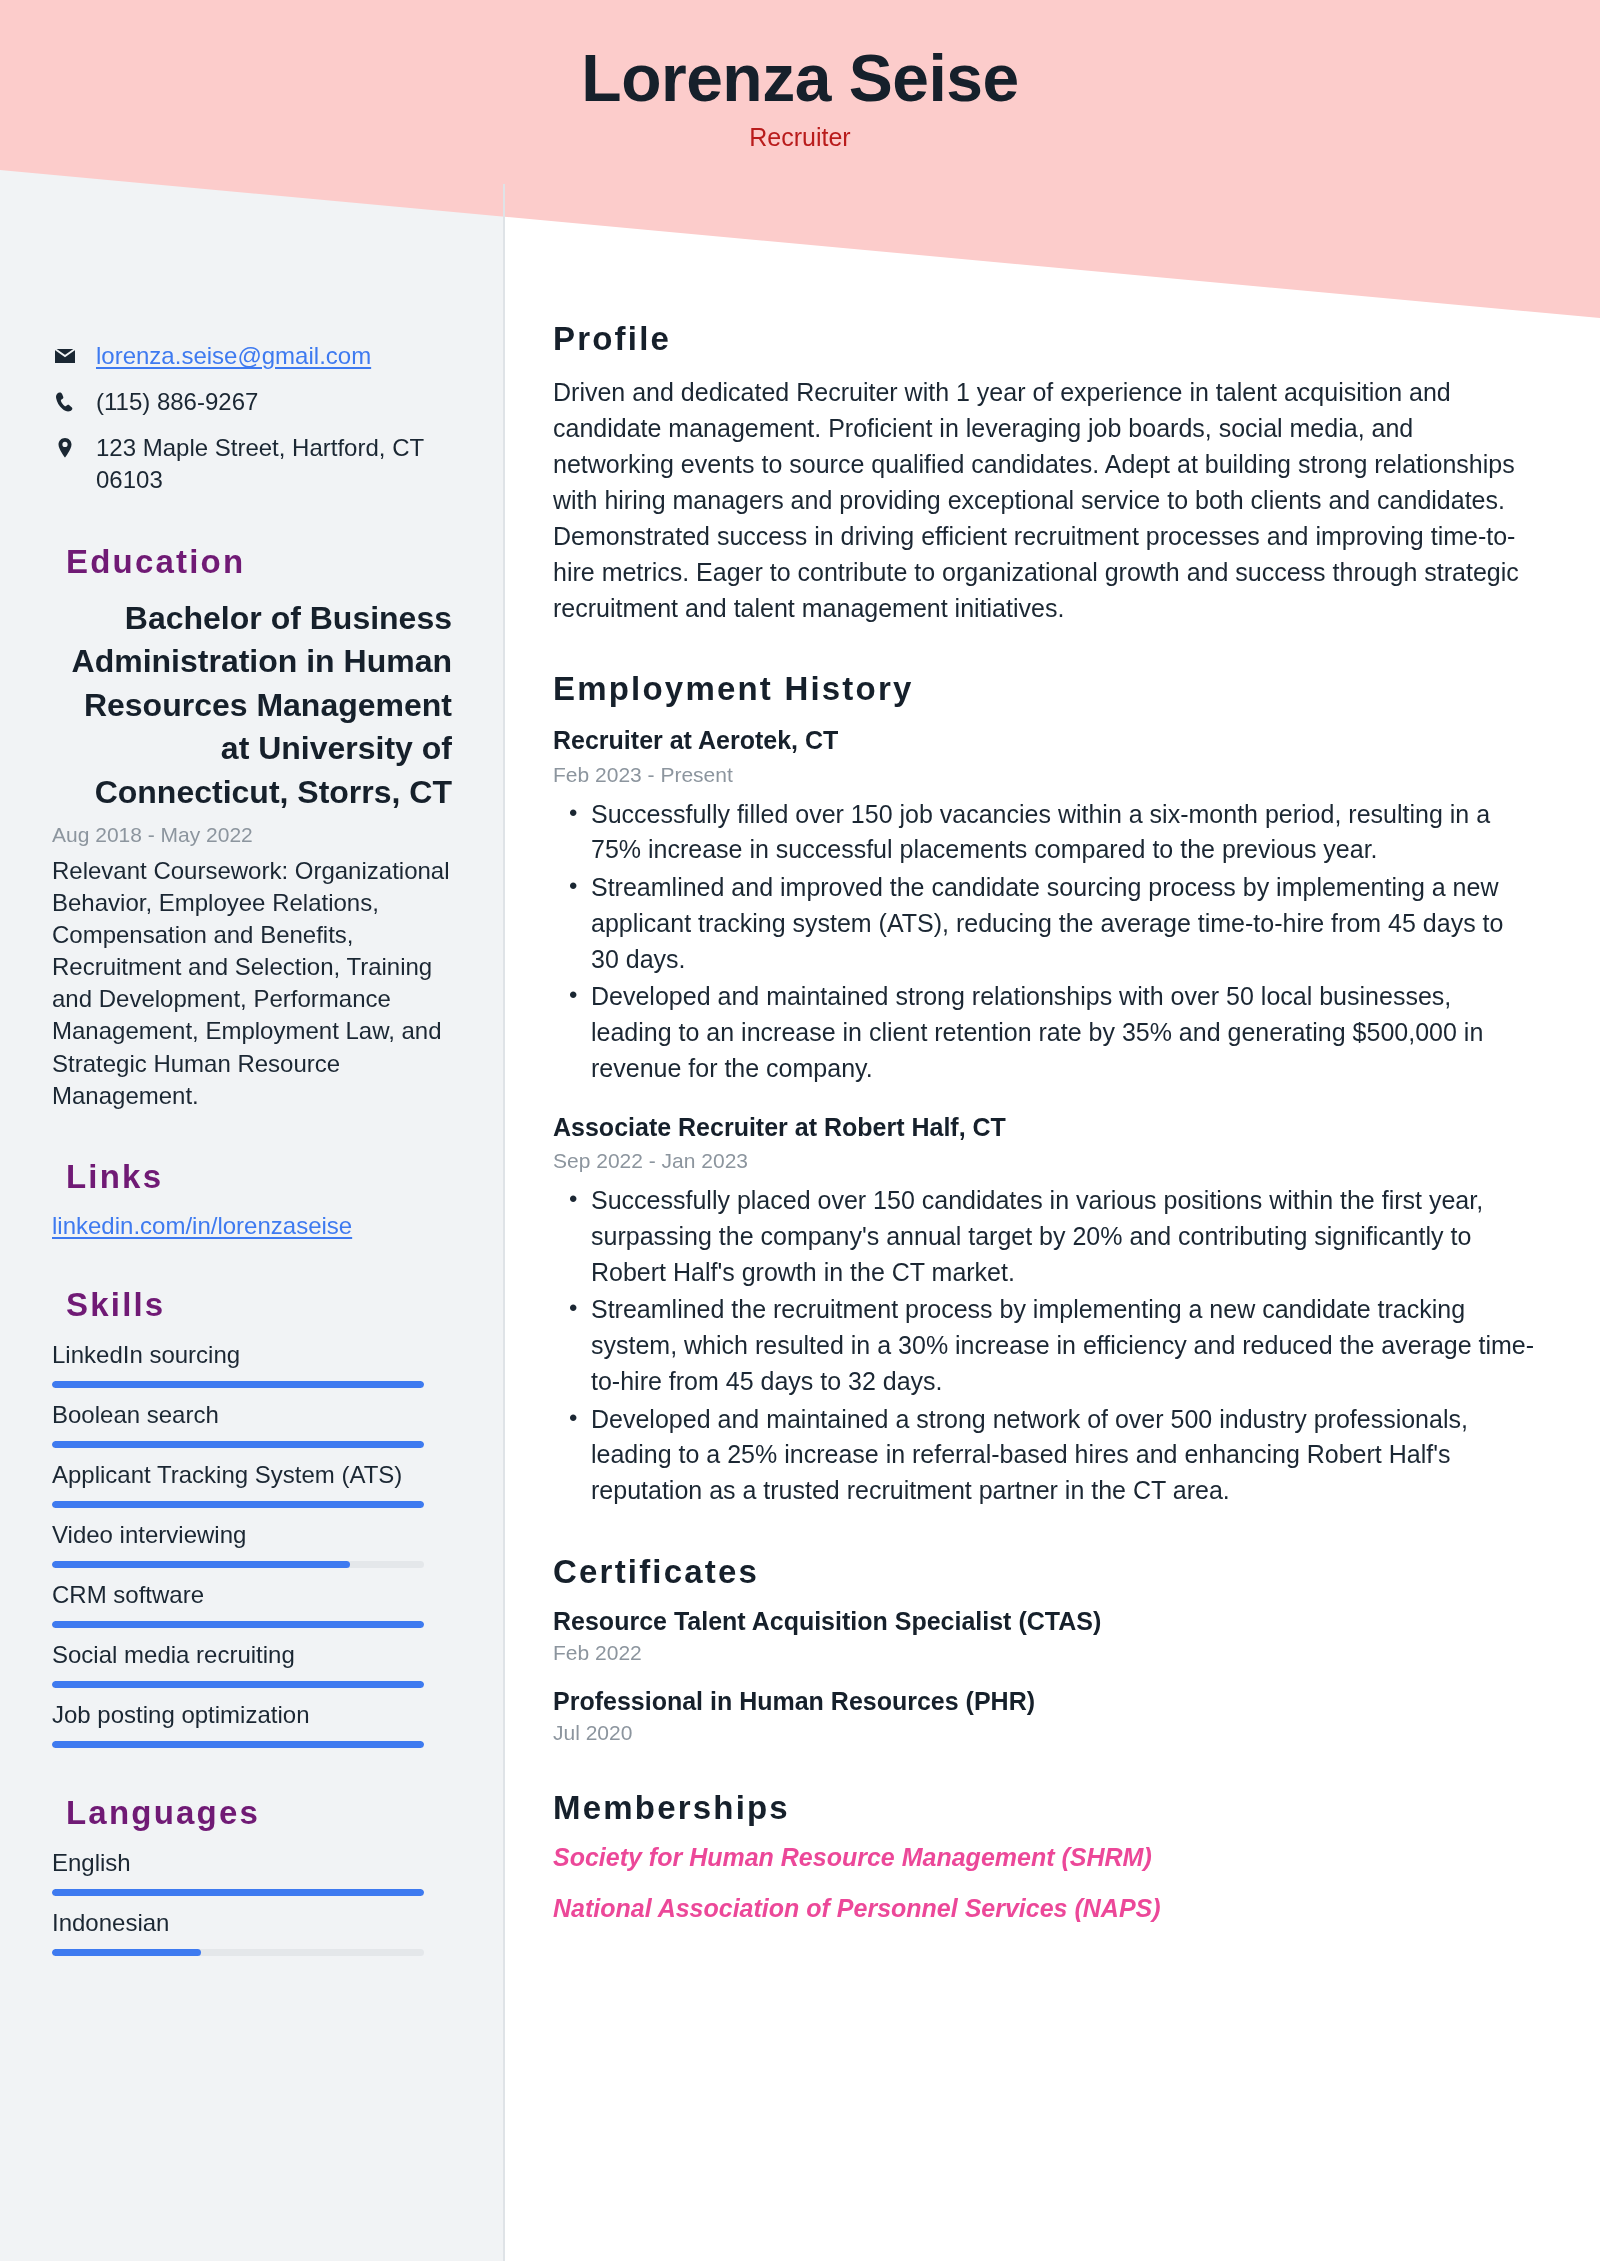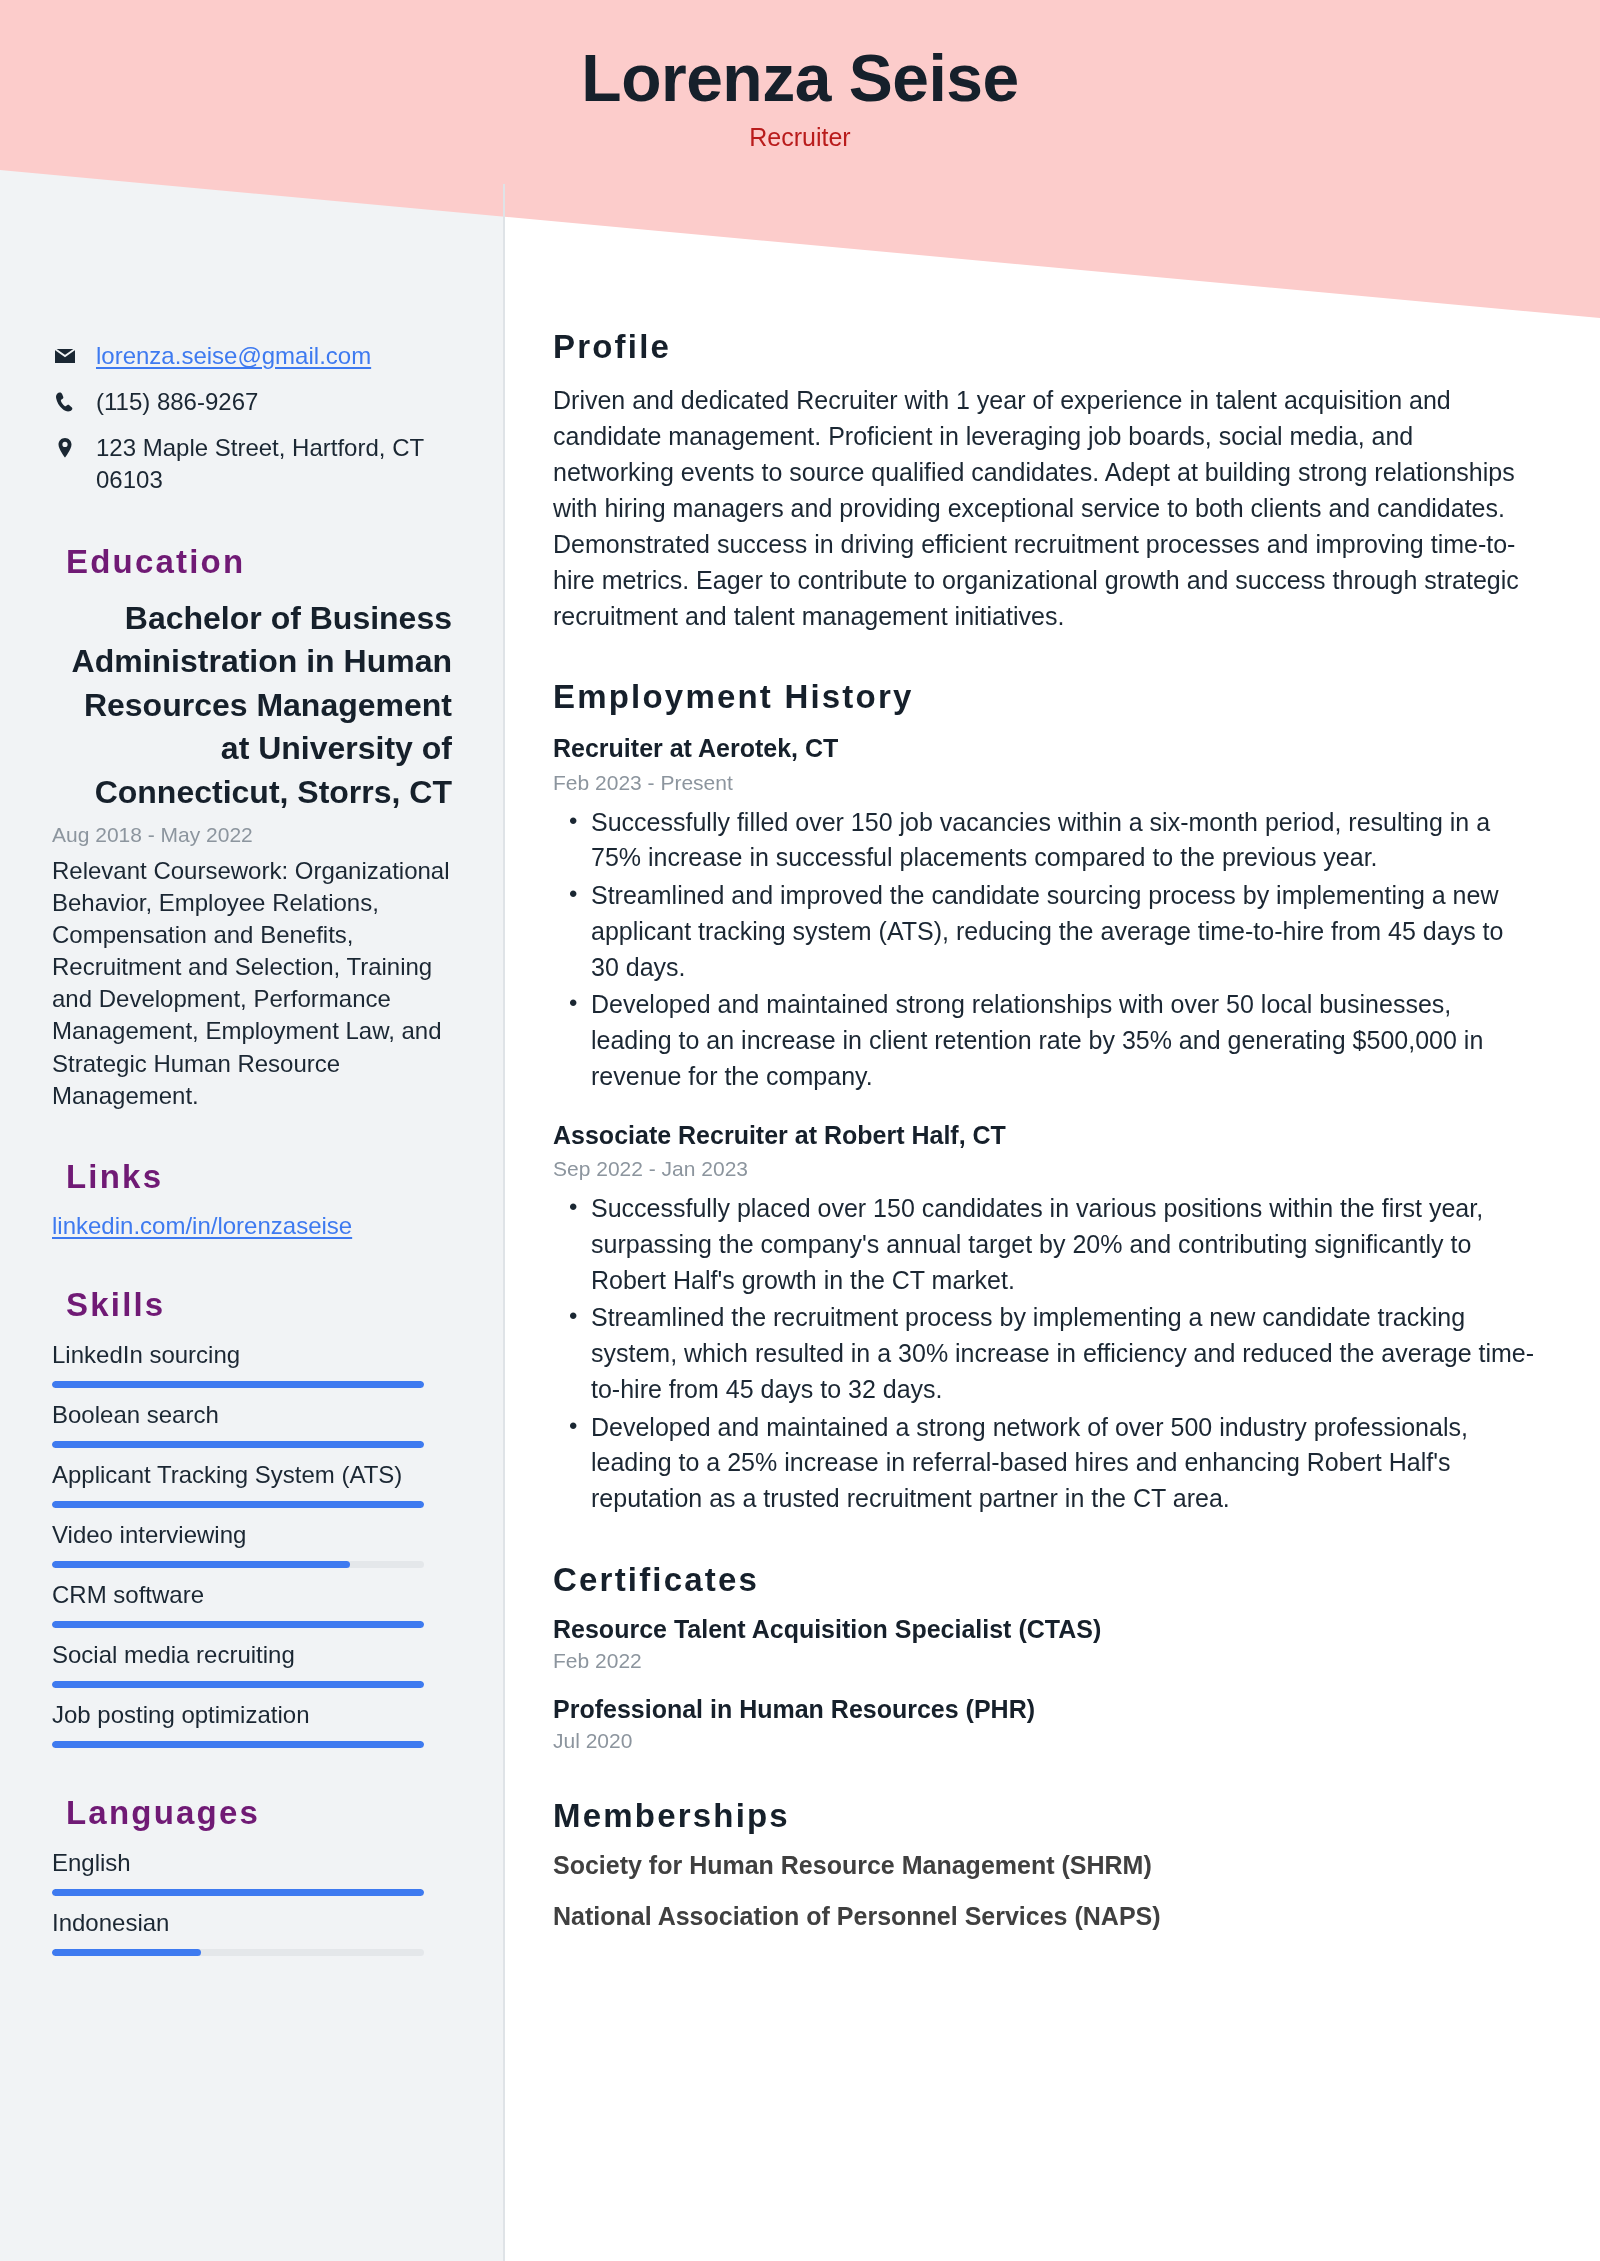--- a/index.html
+++ b/index.html
@@ -38,21 +38,21 @@
   }
   .job-title {
     font-size:25px; font-weight:400; color:#b91c1c; margin-top:10px;
   }
 
   
   .sidebar {
     position:absolute; left:52px; top:340px; width:400px; z-index:7;
   }
   .main {
-    position:absolute; left:553px; top:328px; width:985px; z-index:7;
+    position:absolute; left:553px; top:320px; width:985px; z-index:7;
   }
 
   
   .contact-row {
     display:flex; align-items:flex-start; gap:18px;
     margin-bottom:15px; font-size:24px; line-height:1.30;
   }
   .contact-ico {
     width:26px; min-width:26px; padding-top:4px;
     display:flex; justify-content:center;
@@ -114,21 +114,21 @@
     font-size:25px; line-height:1.43; color:#1b2733;
   }
   .bullets li:before {
     content:"\2022"; position:absolute; left:16px; top:-1px;
     font-size:24px; color:#1b2733;
   }
   .cert-item { margin-bottom:22px; }
   .cert-name { font-size:25px; font-weight:700; color:#16202b; }
   .cert-date { font-size:21px; color:#8c959e; margin-top:5px; }
   .mem-item {
-    font-size:25px; font-weight:700; color:#404040; margin-bottom:22px;
+    font-size:25px; font-weight:700; color:#ec4899; margin-bottom:22px;font-style:italic;
   }
 </style>
 </head>
 <body>
 
 <div class="page">
 
   <div class="sidebar-bg"></div>
   <div class="header-band"></div>
   <div class="divider"></div>

